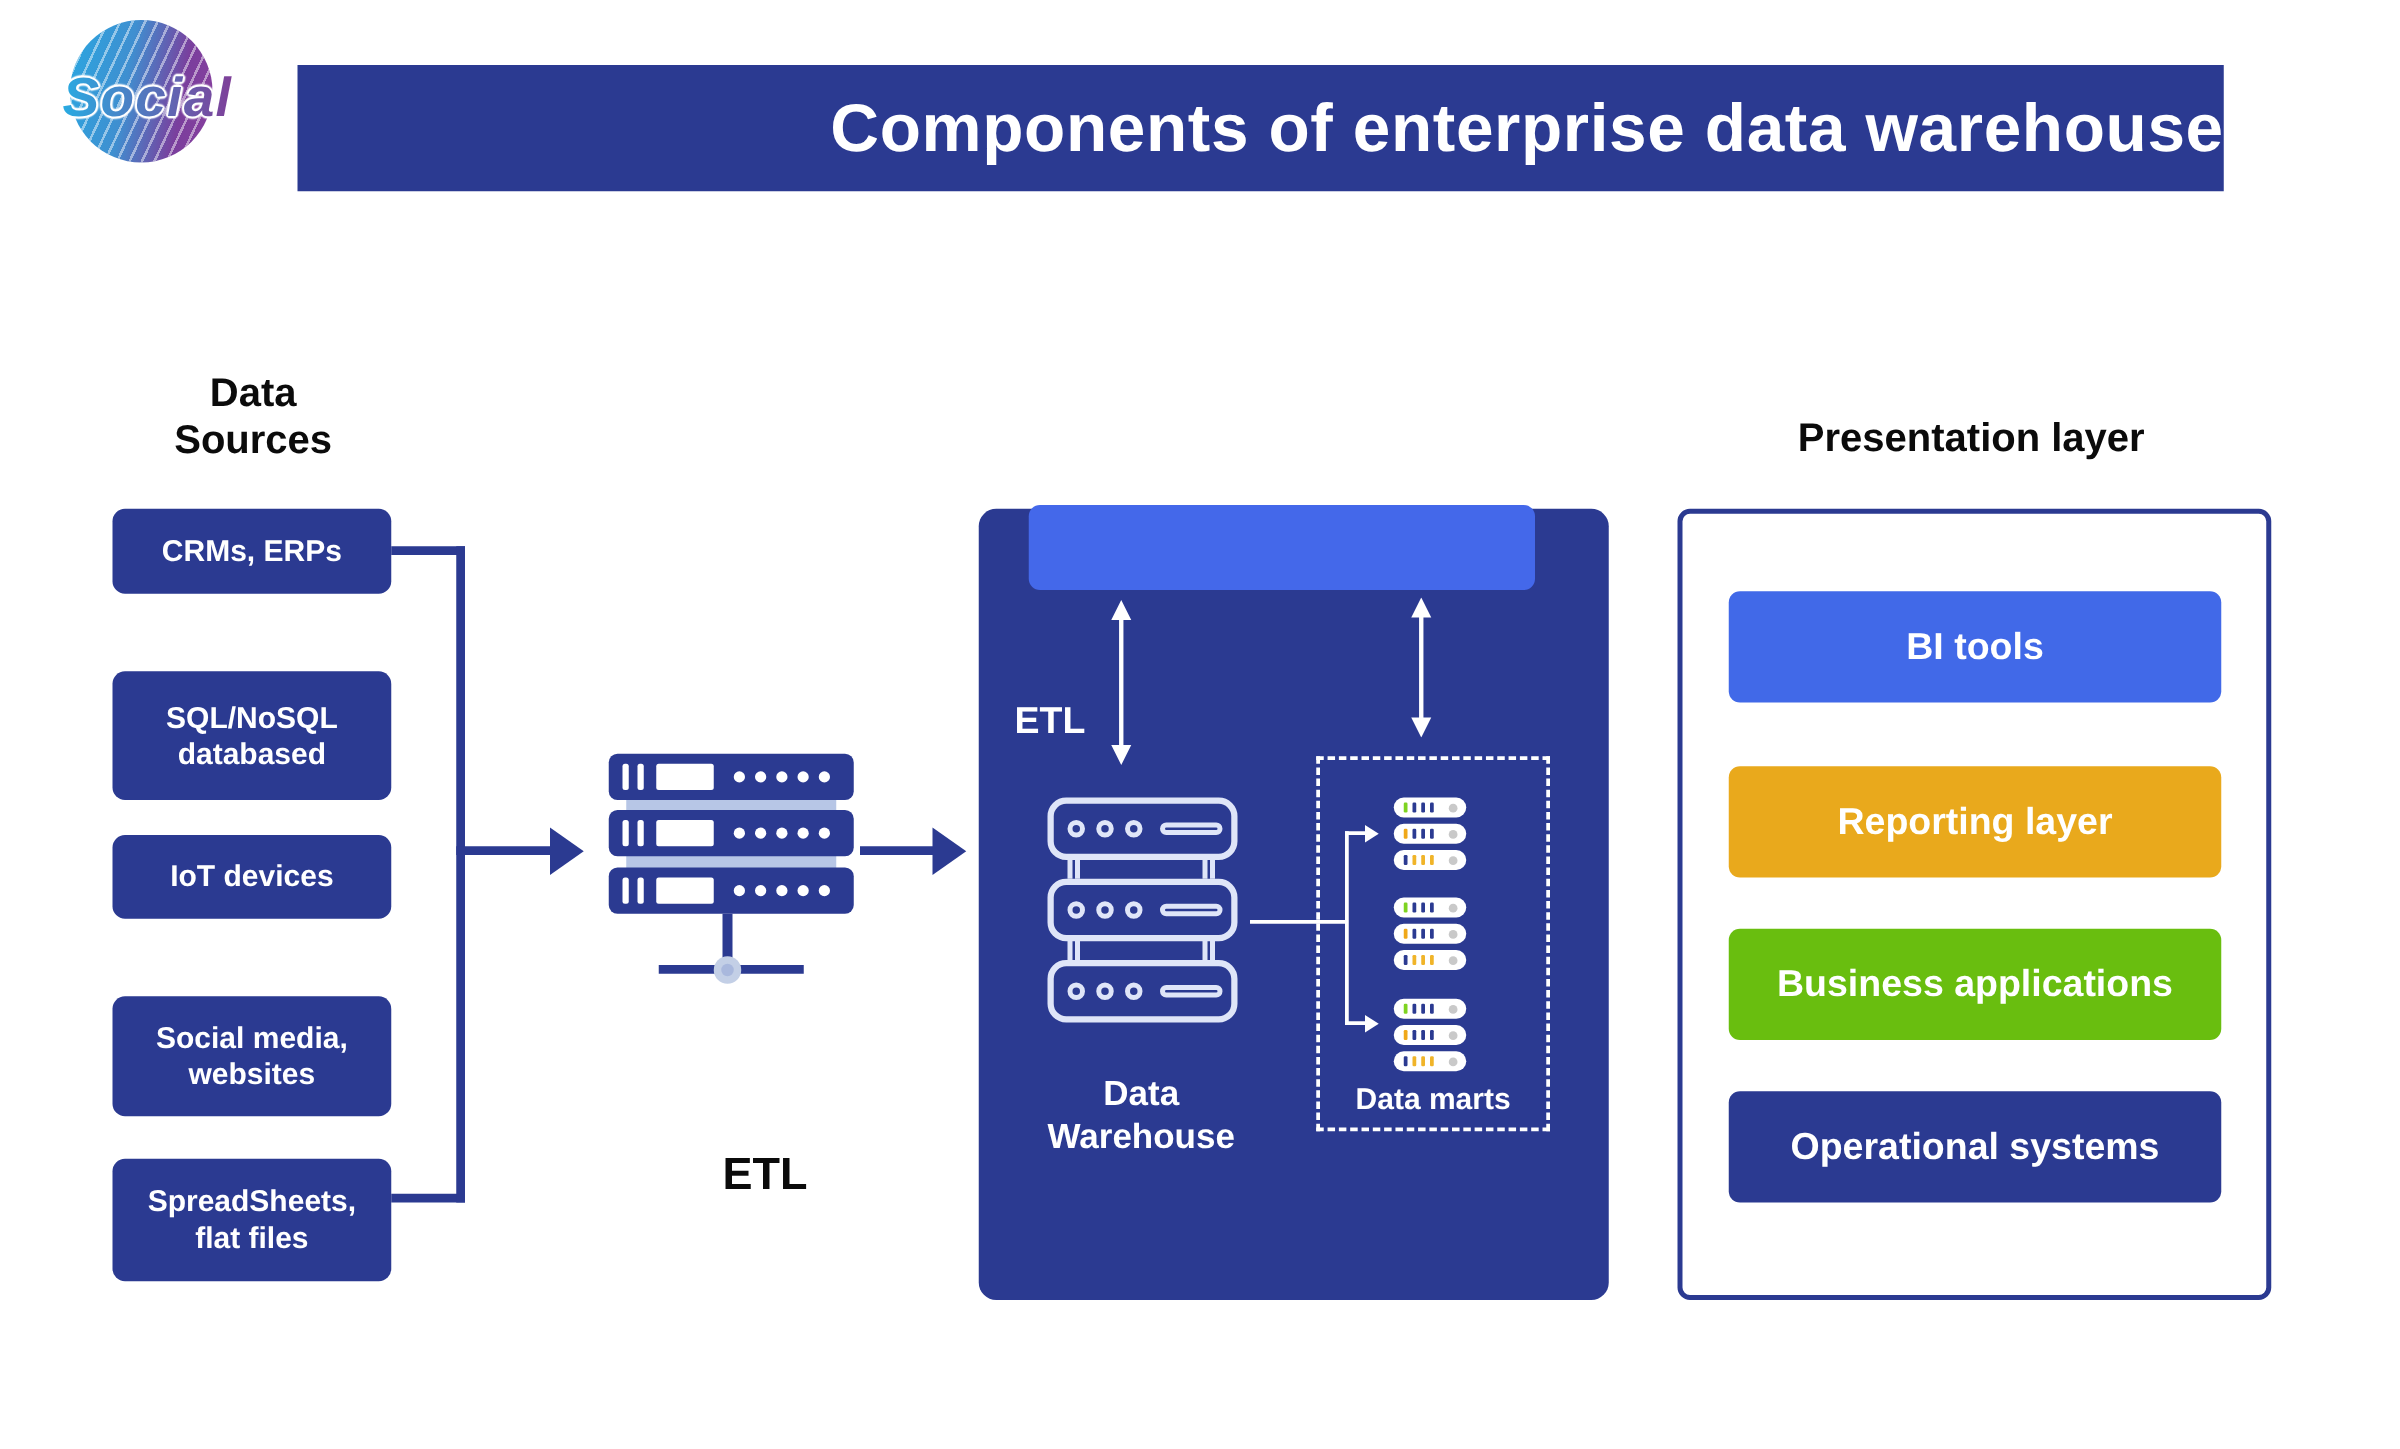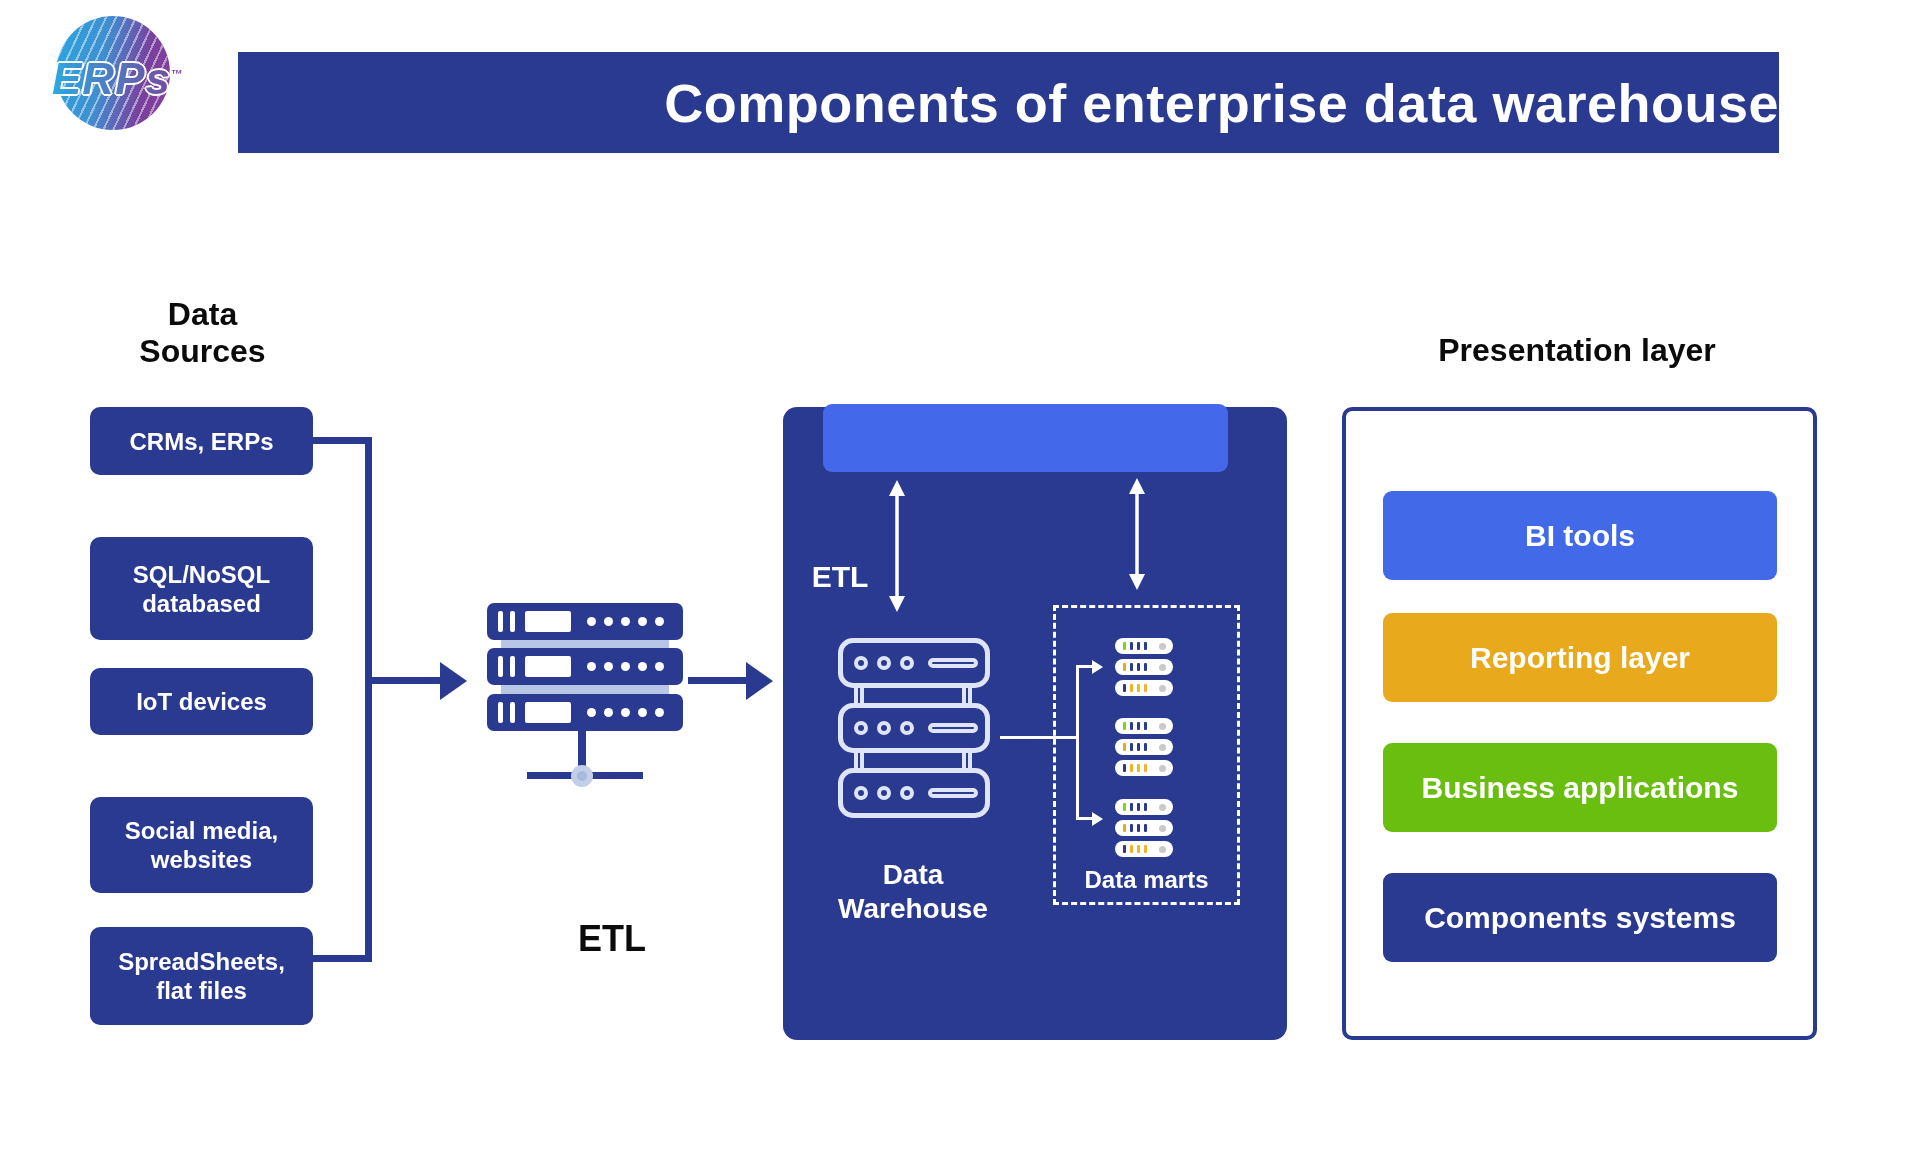--- a/index.html
+++ b/index.html
@@ -148,31 +148,31 @@
                    border-left:11px solid #ffffff; border-top:7px solid transparent; border-bottom:7px solid transparent; }
 
   
   #presentation-box { left:1342px; top:407px; width:475px; height:633px; background:#ffffff;
                       border:4px solid #2b3a91; border-radius:10px; }
   .pres-btn {
     position:absolute; left:37px; width:394px; height:89px; border-radius:9px;
     display:flex; align-items:center; justify-content:center;
     color:#ffffff; font-size:30px; font-weight:bold;
   }
-  #pres-0 { top:80px; }  #pres-1 { top:202px; }
+  #pres-0 { top:62px; }  #pres-1 { top:202px; }
   #pres-2 { top:332px; } #pres-3 { top:462px; }
 </style>
 </head>
 <body>
 
 <div id="canvas">
 
   <div class="abs" id="logo">
     <div class="globe"></div>
-    <div class="vlink"><span>ERPs</span><sup>™</sup></div>
+    <div class="vlink"><span>Social</span><sup>™</sup></div>
   </div>
 
   <div class="abs" id="title-banner">
     <span>Components of enterprise data warehouse</span>
   </div>
 
   <div class="abs col-heading" id="h-sources">Data
 Sources</div>
   <div class="abs col-heading" id="h-presentation">Presentation layer</div>
 
@@ -350,16 +350,16 @@
   <div class="wline" id="mart-vline"></div>
   <div class="wline" id="mart-top-line"></div>
   <div class="wline" id="mart-bot-line"></div>
   <div id="mart-top-head"></div>
   <div id="mart-bot-head"></div>
 
   <div class="abs" id="presentation-box">
     <div class="pres-btn" id="pres-0" style="background: rgb(65, 105, 232);">BI tools</div>
     <div class="pres-btn" id="pres-1" style="background: rgb(233, 169, 28);">Reporting layer</div>
     <div class="pres-btn" id="pres-2" style="background: rgb(105, 190, 15);">Business applications</div>
-    <div class="pres-btn" id="pres-3" style="background: rgb(43, 58, 145);">Components systems</div>
+    <div class="pres-btn" id="pres-3" style="background: rgb(43, 58, 145);">Operational systems</div>
   </div>
 
 </div>
 
 </body></html>

